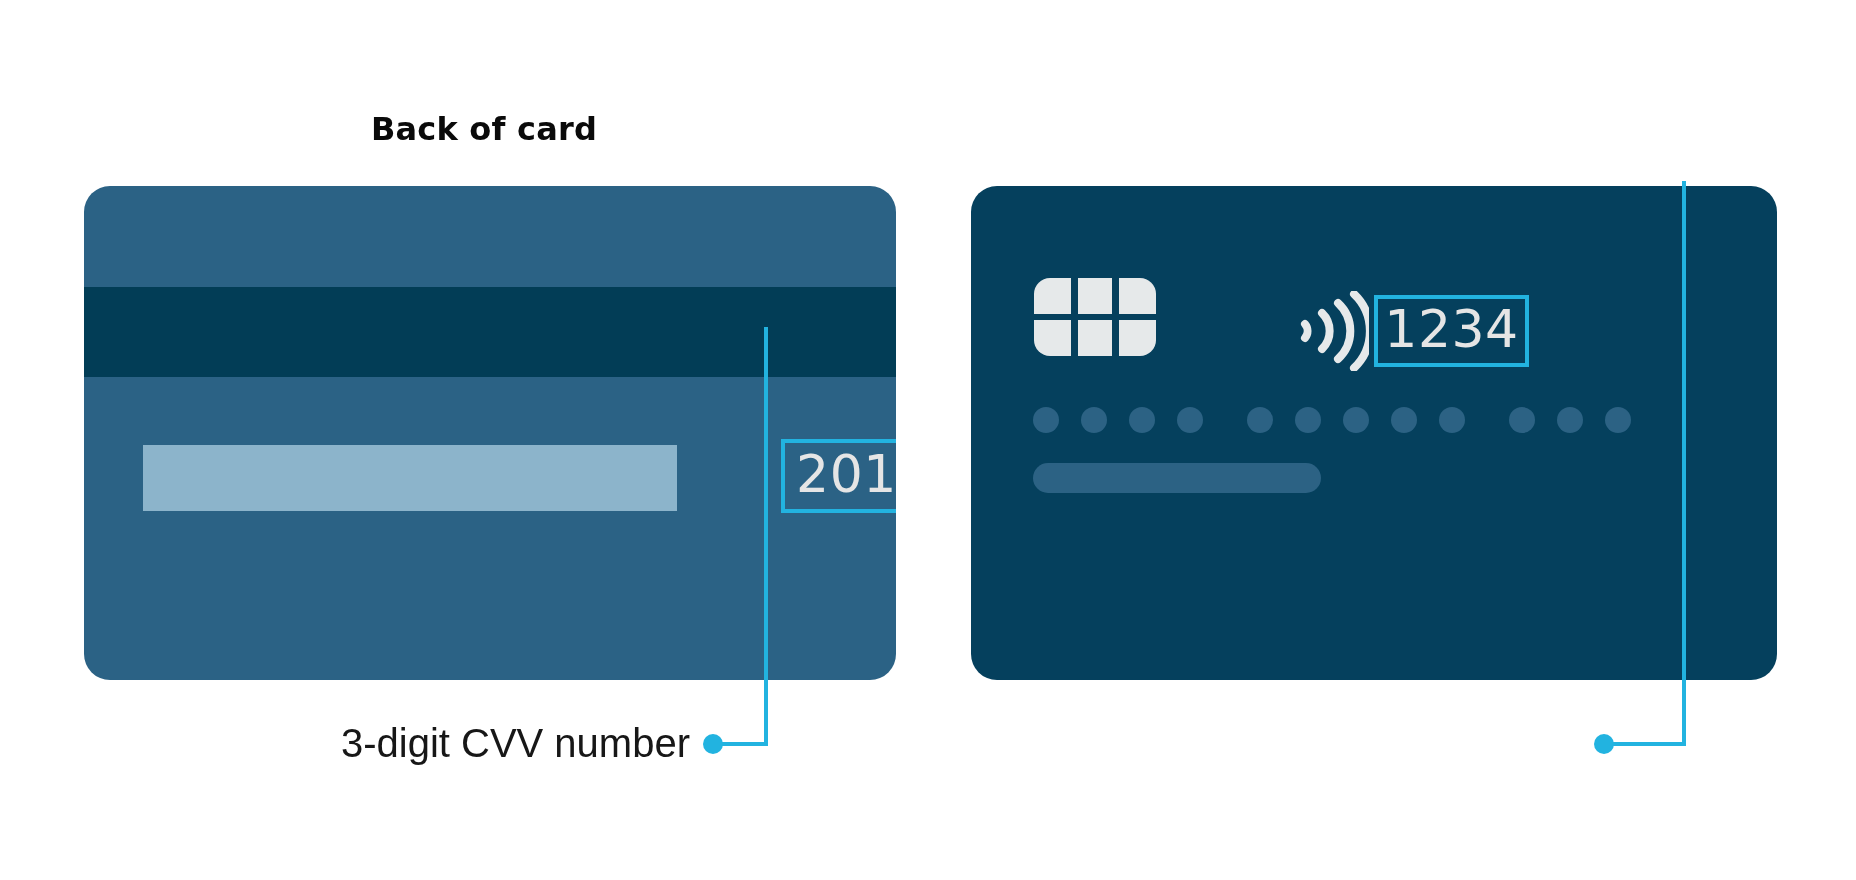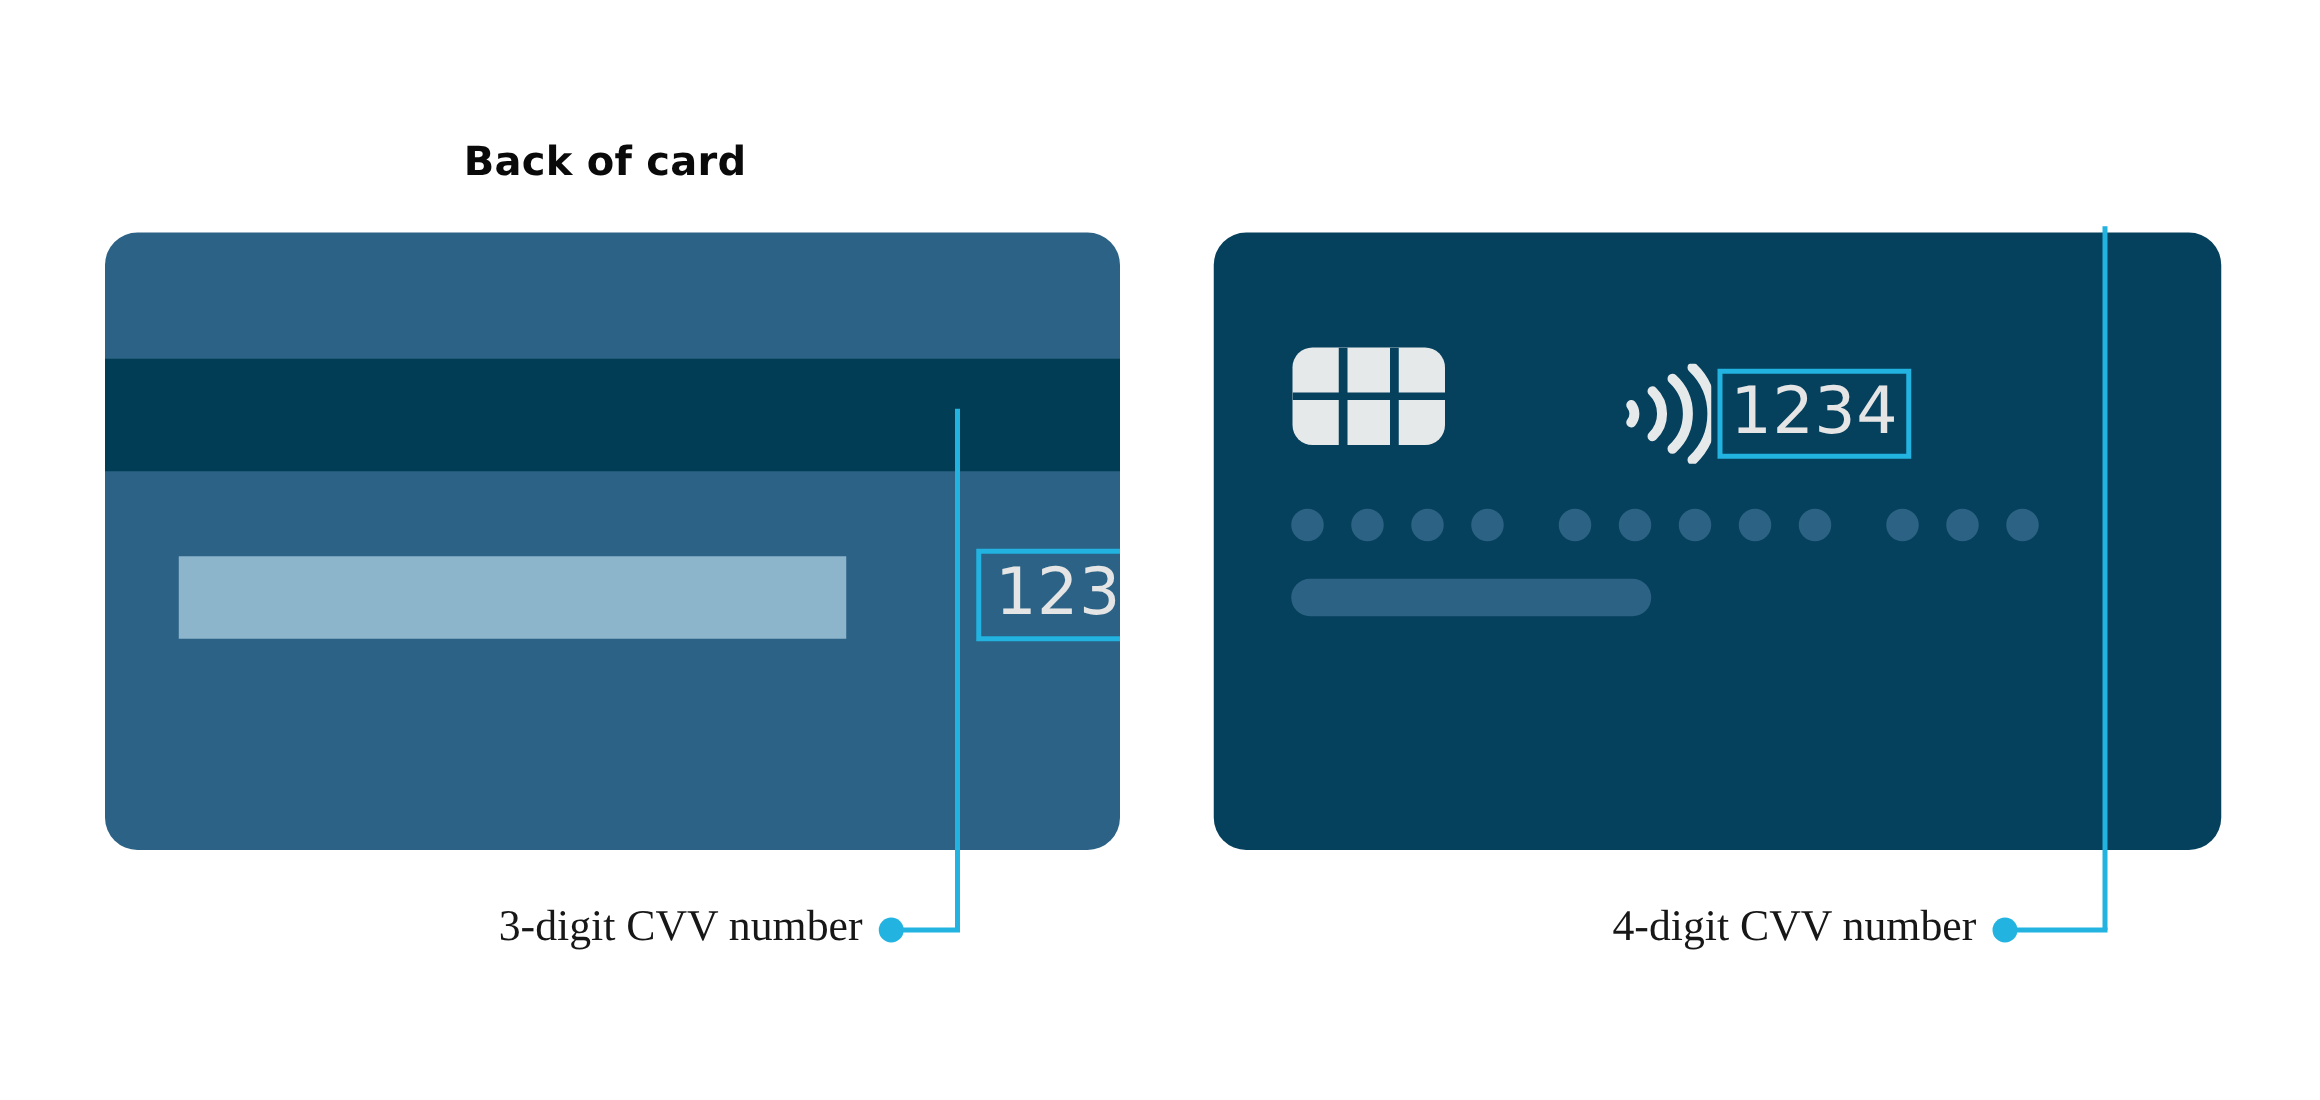--- a/index.html
+++ b/index.html
@@ -178,23 +178,23 @@
     width: 288px;
     height: 30px;
     border-radius: 15px;
     background: #2c6284;
   }
 
   
   .callout {
     position: absolute;
     white-space: nowrap;
-    font-family: Liberation Serif, serif;
+    font-family: Liberation Sans, sans-serif;
     font-weight: normal;
-    font-size: 35px;
+    font-size: 40px;
     color: #171717;
     transform: translateX(-100%);
   }
   #callout-label-back  { left: 690px;  top: 721px; }
   #callout-label-front { left: 1581px; top: 721px; }
 
   .leader-dot {
     position: absolute;
     width: 20px;
     height: 20px;
@@ -226,21 +226,21 @@
 
   <div class="card-heading" id="heading-back">Back of card</div>
 
   <div class="card" id="card-back">
 
     <div id="magnetic-stripe"></div>
 
     <div id="signature-strip"></div>
 
     <div class="cvv-box" id="cvv-box-back">
-      <span>123</span>
+      <span>201</span>
     </div>
 
   </div>
 
 
   <div class="card" id="card-front">
 
     <div id="emv-chip">
       <div class="chip-line-v1"></div>
       <div class="chip-line-v2"></div>
@@ -283,18 +283,17 @@
 
     <div id="cardholder-bar"></div>
 
   </div>
 
   <div class="callout" id="callout-label-back">3-digit CVV number</div>
   <div class="leader-dot" id="leader-dot-back"></div>
   <div class="leader-h" id="leader-h-back"></div>
   <div class="leader-v" id="leader-v-back"></div>
 
-  <div class="callout" id="callout-label-front">4-digit CVV number</div>
   <div class="leader-dot" id="leader-dot-front"></div>
   <div class="leader-h" id="leader-h-front"></div>
   <div class="leader-v" id="leader-v-front"></div>
 
 </div>
 
 </body></html>

